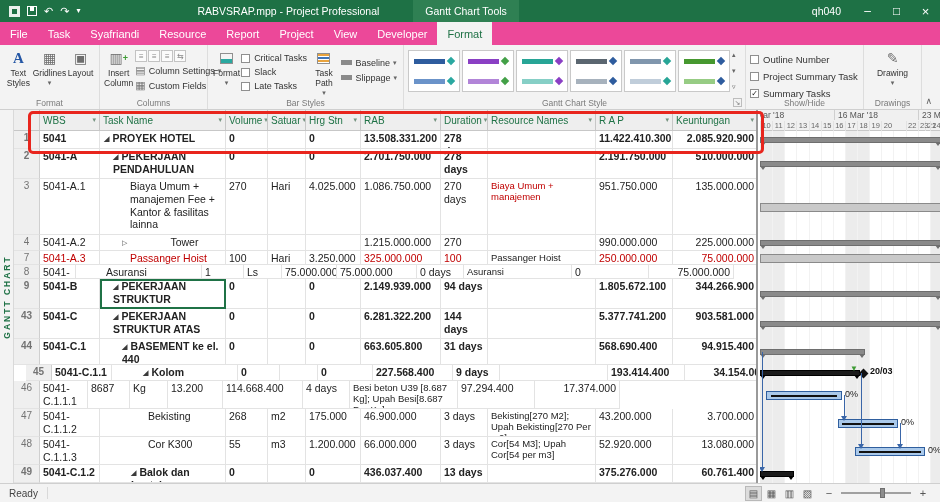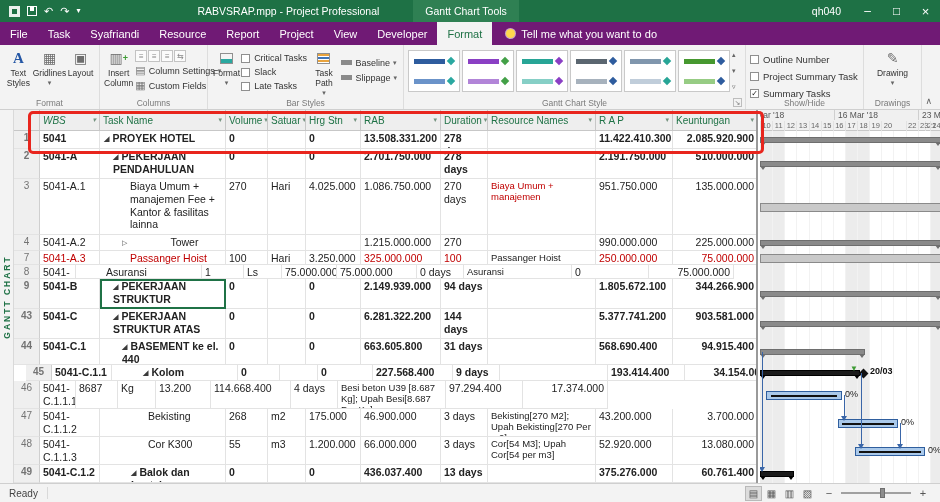--- a/index.html
+++ b/index.html
@@ -14,21 +14,21 @@
   .appic:before{content:"";position:absolute;left:2px;top:2px;right:2px;bottom:2px;background:#1e7145}
   .saveic{width:10px;height:10px;border:1px solid #fff;position:relative}
   .saveic:before{content:"";position:absolute;left:2px;top:0;width:4px;height:4px;background:#fff}
   .tb-title{margin-left:108px;white-space:nowrap}
   .ctx-tab{margin-left:34px;height:100%;display:flex;align-items:center;padding:0 12px;background:#2f8053;font-size:10.5px}
   .tb-account{margin-left:auto;padding:0 12px}
   .win-btn{width:29px;height:100%;display:flex;align-items:center;justify-content:center;font-size:12px}
   .win-btn.close{font-size:13px}
 
   
-  .menubar{position:absolute;top:22px;left:0;right:0;height:23px;background:#701a75;display:flex;align-items:stretch;color:#fff}
+  .menubar{position:absolute;top:22px;left:0;right:0;height:23px;background:#ec4899;display:flex;align-items:stretch;color:#fff}
   .mtab{padding:0 10px;display:flex;align-items:center;font-size:11px;white-space:nowrap}
   .mtab.active{background:#f3f3f3;color:#1e7145}
   .tellme{display:flex;align-items:center;gap:6px;margin-left:14px;font-size:11px}
   .bulb{width:9px;height:9px;border-radius:50%;background:#ffd84d;box-shadow:0 0 0 1px rgba(255,255,255,.6)}
 
   
   .ribbon{position:absolute;top:45px;left:0;right:0;height:65px;background:#f3f3f3;border-bottom:1px solid #cfcfcf;display:flex}
   .rgroup{position:relative;border-right:1px solid #dddddd;height:100%;padding:2px 4px 13px}
   .rg-label{position:absolute;bottom:1px;left:0;right:0;text-align:center;font-size:8.5px;color:#7a7a7a;white-space:nowrap}
   .rg-content{display:flex;height:100%;align-items:flex-start}
@@ -140,24 +140,20 @@
       <div class="mtab">File</div>
       <div class="mtab">Task</div>
       <div class="mtab">Syafriandi</div>
       <div class="mtab">Resource</div>
       <div class="mtab">Report</div>
       <div class="mtab">Project</div>
       <div class="mtab">View</div>
       <div class="mtab">Developer</div>
       <div class="mtab active">Format</div>
     </div>
-  <div class="tellme">
-    <span class="bulb"></span>
-    <span>Tell me what you want to do</span>
-  </div>
 </div>
 
 <div class="ribbon">
 
   <div class="rgroup" style="width:100px">
     <div class="rg-content">
       <div class="bigbtn">
         <span class="bicon iconA">A</span>
         <span>Text Styles</span>
       </div>
@@ -354,21 +350,21 @@
 </div>
 
 <div class="workarea">
   <div class="viewstrip">
     <span class="vlabel">GANTT CHART</span>
   </div>
 
   <div class="grid">
     <div class="ghead">
         <div class="hcell num"></div>
-        <div class="hcell" style="width: 60px; font-style: italic;">
+        <div class="hcell" style="width: 60px;">
           <div>WBS</div>
           <div class="harrow">▾</div>
         </div>
         <div class="hcell" style="width: 126px;">
           <div>Task Name</div>
           <div class="harrow">▾</div>
         </div>
         <div class="hcell" style="width: 42px;">
           <div>Volume</div>
           <div class="harrow">▾</div>
@@ -528,21 +524,21 @@
           <div class="cell c-sat" style="width: 38px;"></div>
           <div class="cell c-hrg" style="width: 55px;">0</div>
           <div class="cell c-rab" style="width: 80px;">227.568.400</div>
           <div class="cell c-dur" style="width: 47px;">9 days</div>
           <div class="cell c-res" style="width: 108px;"></div>
           <div class="cell c-rap" style="width: 77px;">193.414.400</div>
           <div class="cell c-keun" style="width: 85px;">34.154.000</div>
         </div>
         <div class="trow" style="height: 28px;">
           <div class="cell numcell">46</div>
-          <div class="cell c-wbs" style="width: 36px;">5041-C.1.1.1</div>
+          <div class="cell c-wbs" style="width: 48px;">5041-C.1.1.1</div>
           <div class="cell c-vol" style="width: 42px;">8687</div>
           <div class="cell c-sat" style="width: 38px;">Kg</div>
           <div class="cell c-hrg" style="width: 55px;">13.200</div>
           <div class="cell c-rab" style="width: 80px;">114.668.400</div>
           <div class="cell c-dur" style="width: 47px;">4 days</div>
           <div class="cell c-res" style="width: 108px;">Besi beton U39 [8.687 Kg]; Upah Besi[8.687 Per Kg]</div>
           <div class="cell c-rap" style="width: 77px;">97.294.400</div>
           <div class="cell c-keun" style="width: 85px;">17.374.000</div>
         </div>
         <div class="trow" style="height: 28px;">

